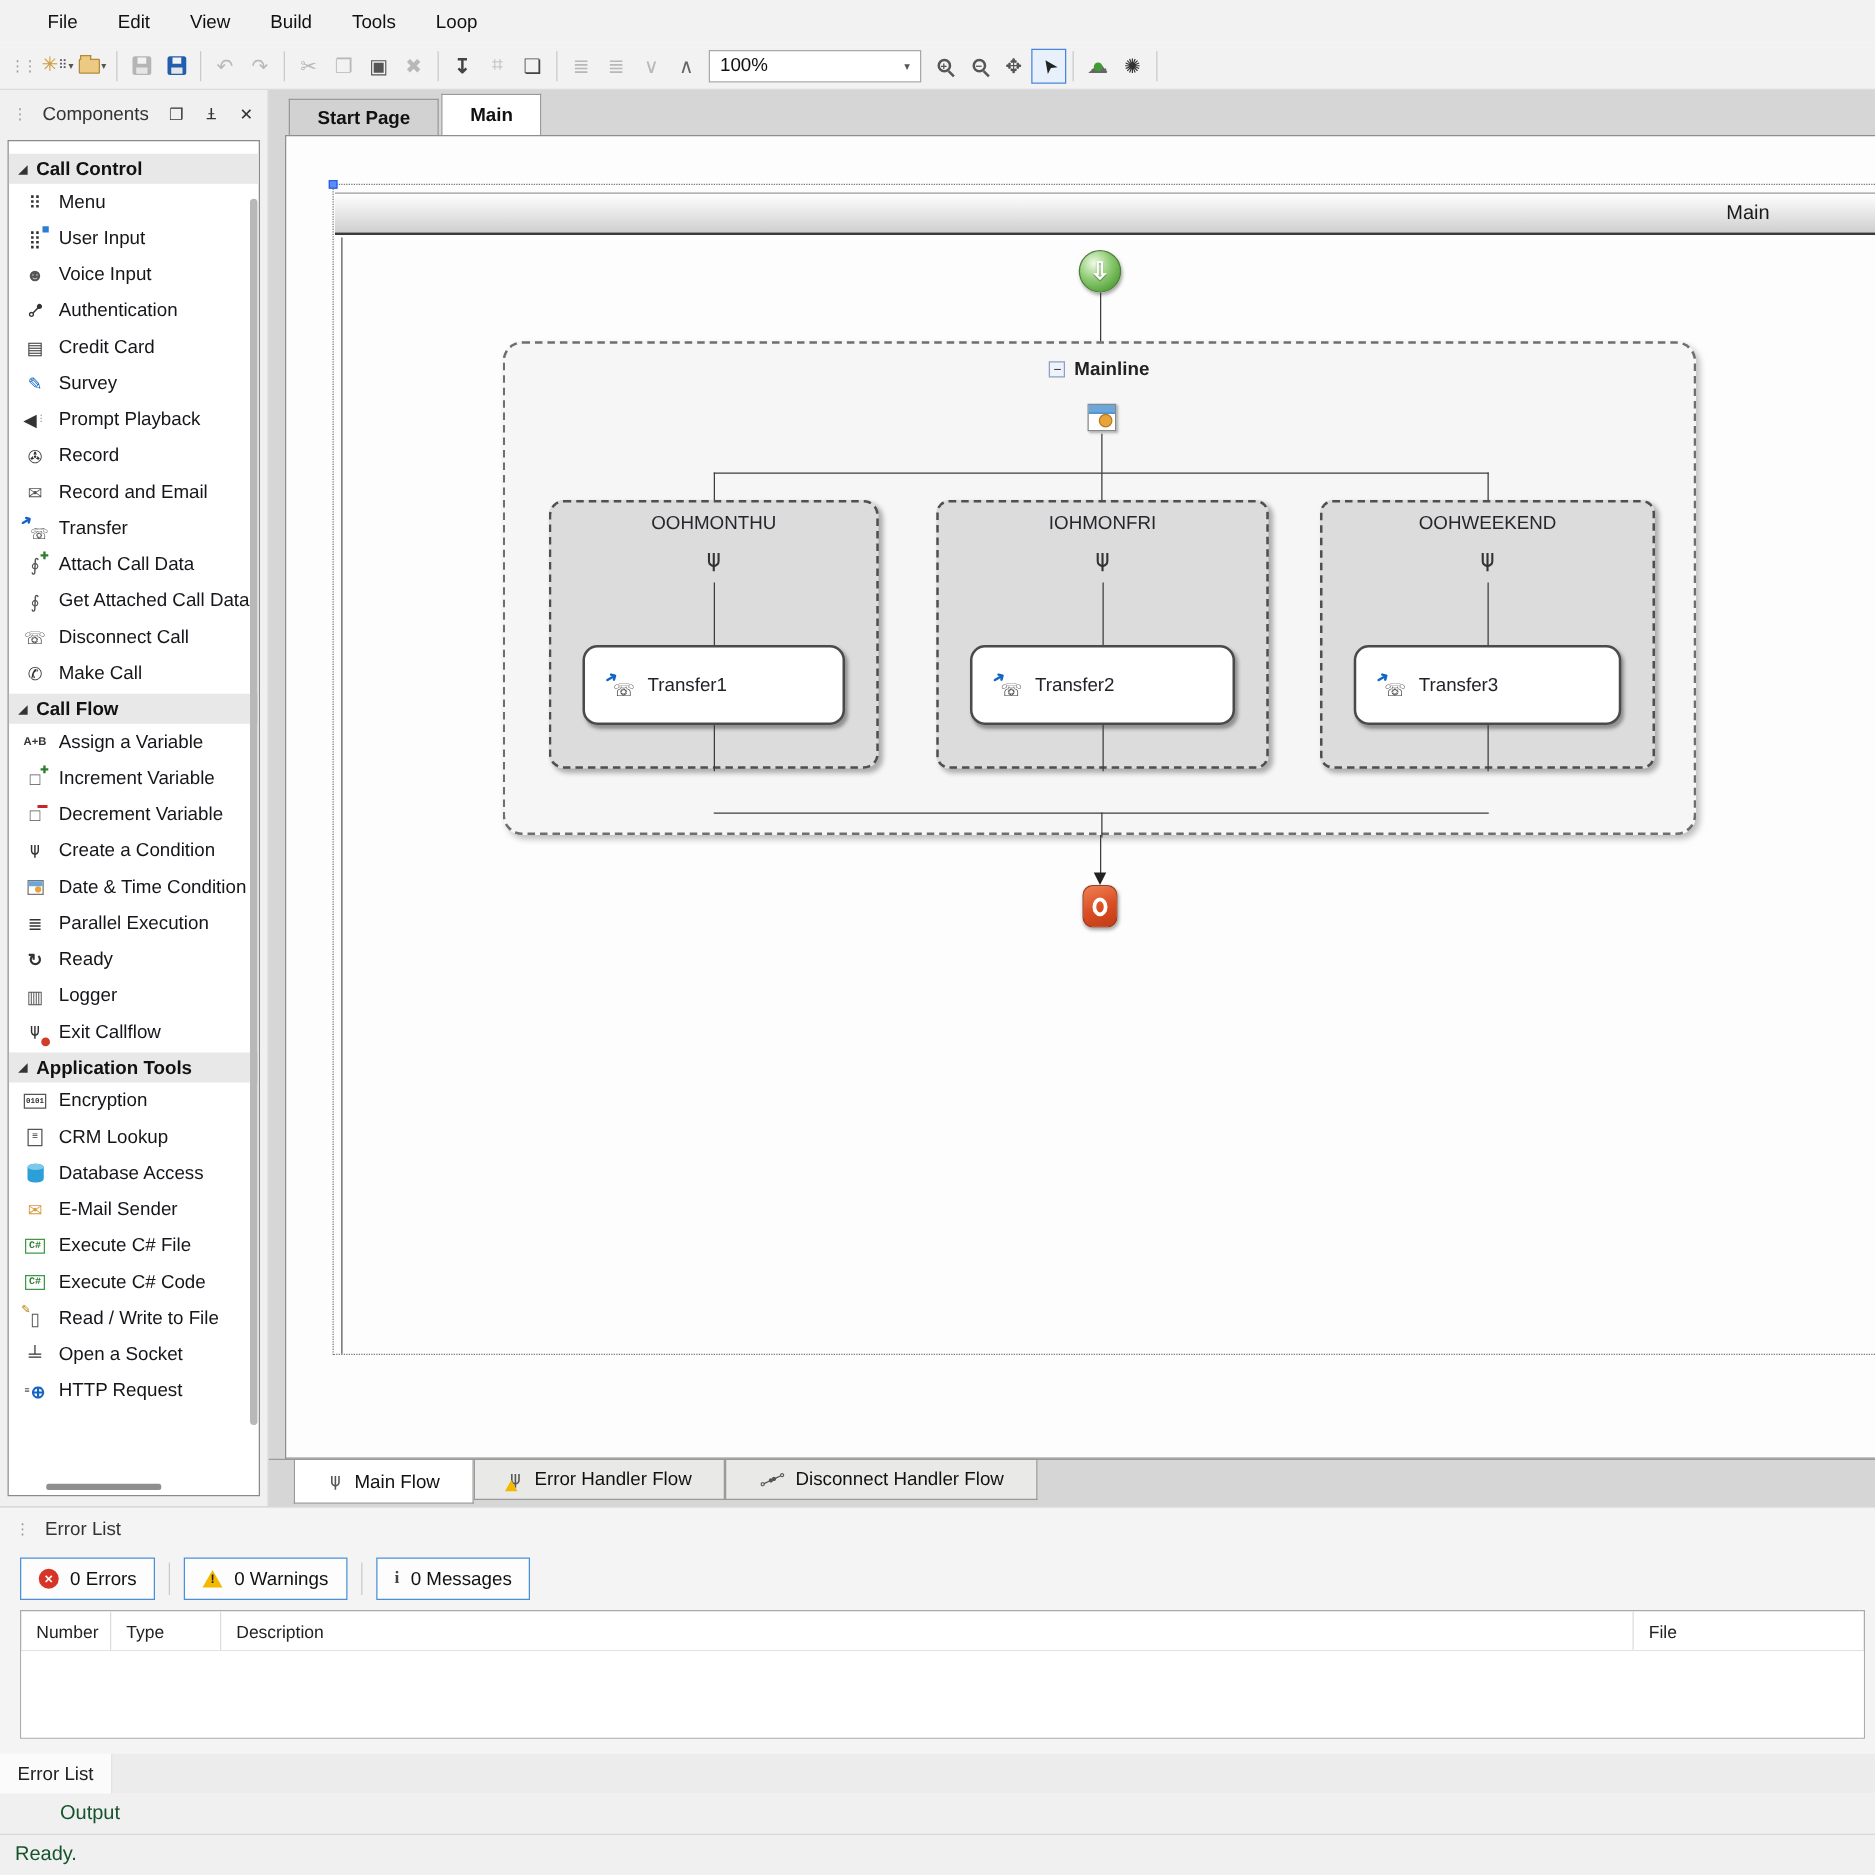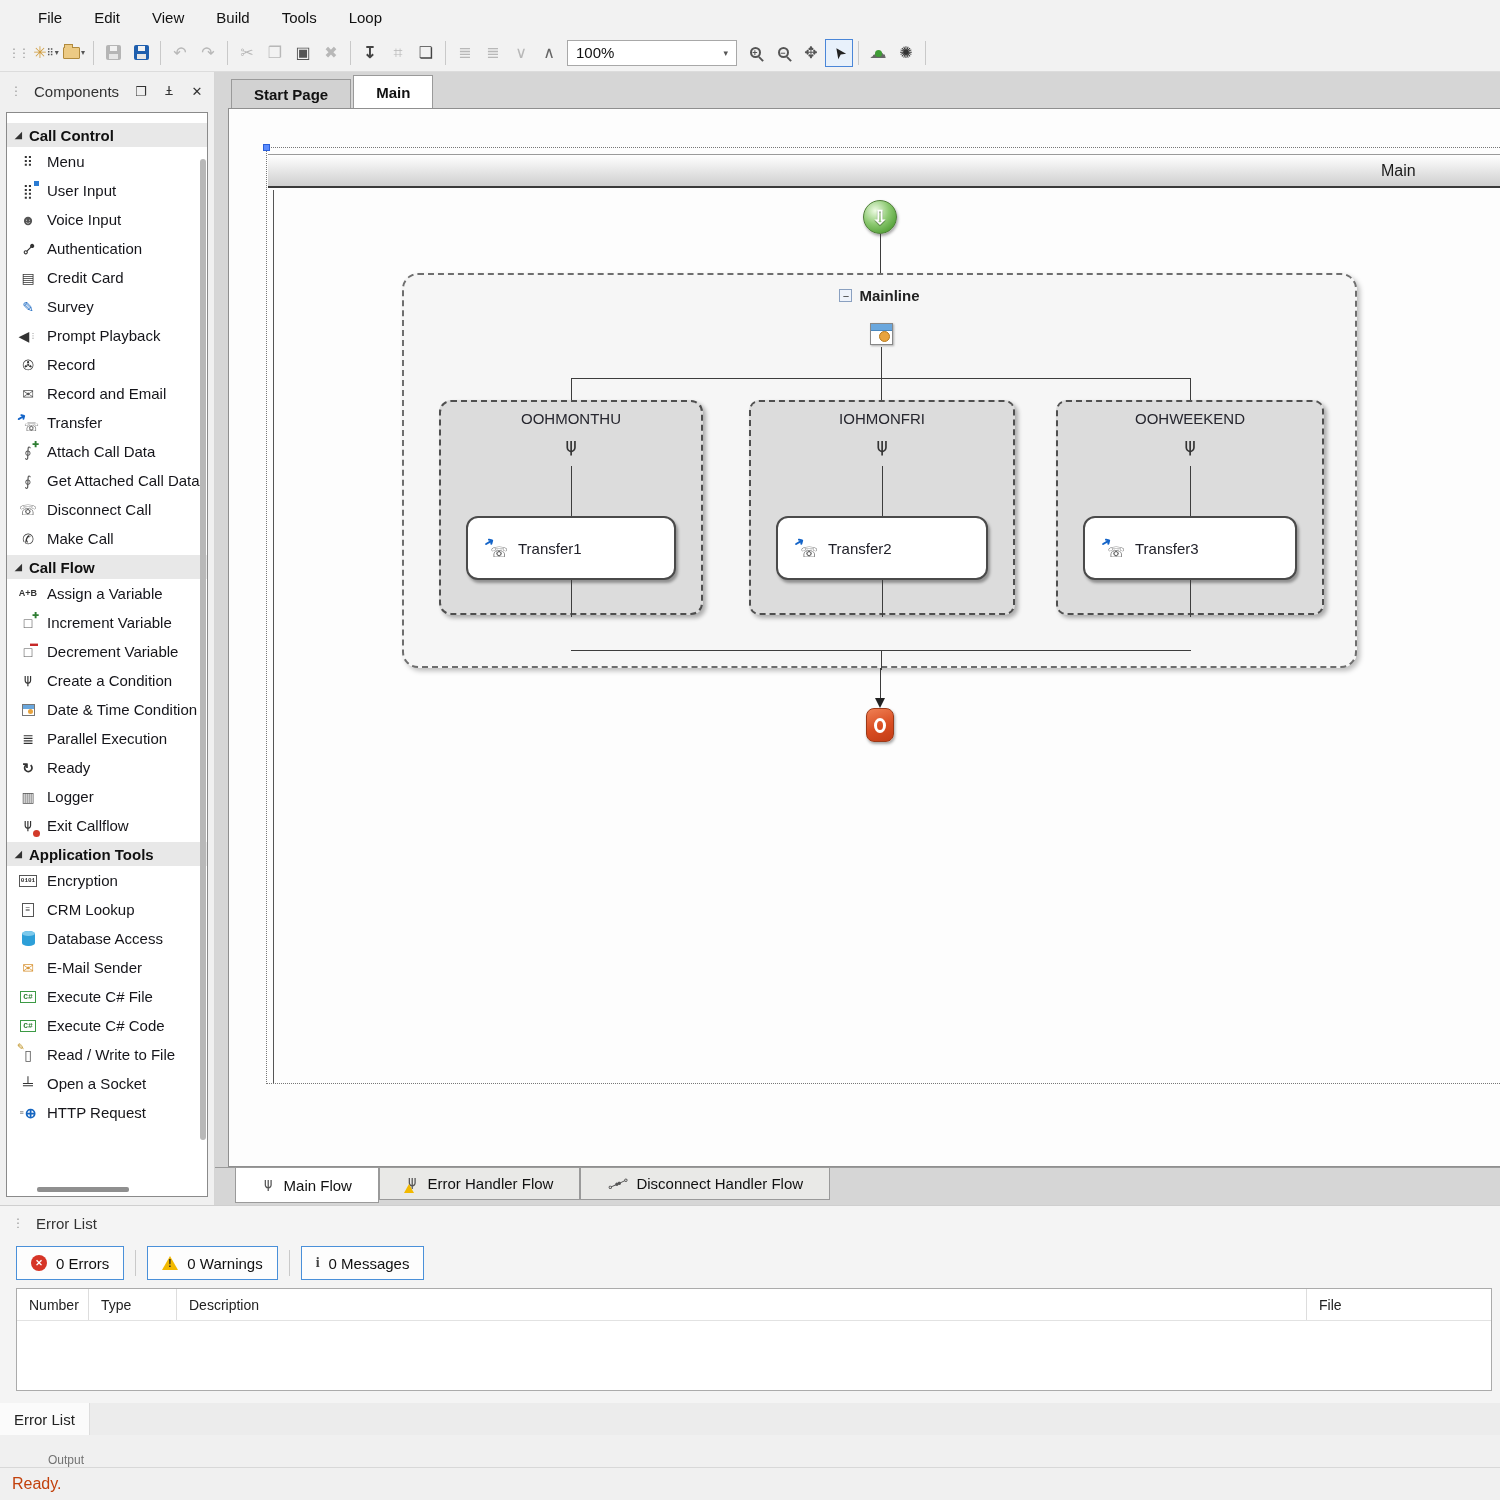--- a/index.html
+++ b/index.html
@@ -140,22 +140,22 @@
   .warn-ico::after { content:"!"; position:absolute; left:-2px; top:2px; font-size:10px; font-weight:bold; color:#222; }
   .info-ico { font-size:14px; font-weight:bold; color:#444; font-family:"Liberation Serif", serif; }
   .etable { flex:1; margin:2px 8px 12px 16px; border:1px solid #ababab; background:#fff; display:flex; flex-direction:column; }
   .ethead { height:32px; display:flex; align-items:center; border-bottom:1px solid #e2e2e2; font-size:14px; color:#222; }
   .ecol { padding-left:12px; height:100%; display:flex; align-items:center; border-right:1px solid #ddd; }
   .ecol.c1 { width:72px; } .ecol.c2 { width:88px; } .ecol.c3 { width:1130px; } .ecol.c4 { flex:1; border-right:none; }
   .etbody { flex:1; background:#fff; }
 
   .ptab-row { height:32px; background:#ececec; display:flex; align-items:stretch; }
   .ptab { padding:0 14px; display:flex; align-items:center; font-size:15px; color:#222; background:#fbfbfb; border-right:1px solid #ddd; }
-  .outrow { height:33px; background:#f0f0f0; display:flex; align-items:flex-end; padding-left:48px; font-size:12px; color:#737373; border-bottom:1px solid #d8d8d8; }
-  .statusbar { height:32px; background:#f0f0f0; display:flex; align-items:center; padding-left:12px; font-size:16px; color:#c2410c; }
+  .outrow { height:33px; background:#f0f0f0; display:flex; align-items:center; padding-left:48px; font-size:16px; color:#14532d; border-bottom:1px solid #d8d8d8; }
+  .statusbar { height:32px; background:#f0f0f0; display:flex; align-items:center; padding-left:12px; font-size:16px; color:#14532d; }
 </style>
 </head>
 <body>
 
 <div class="app">
 
 
   <div class="menubar">
     <div class="menu-item">File</div>
     <div class="menu-item">Edit</div>

